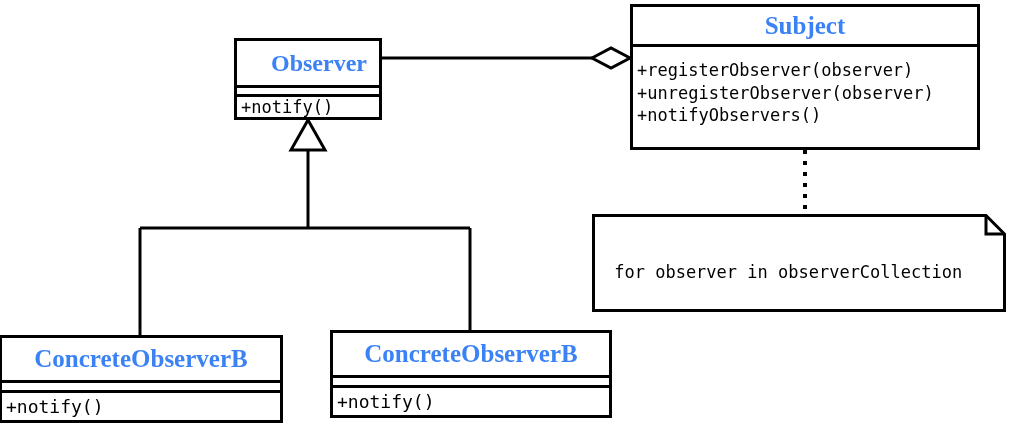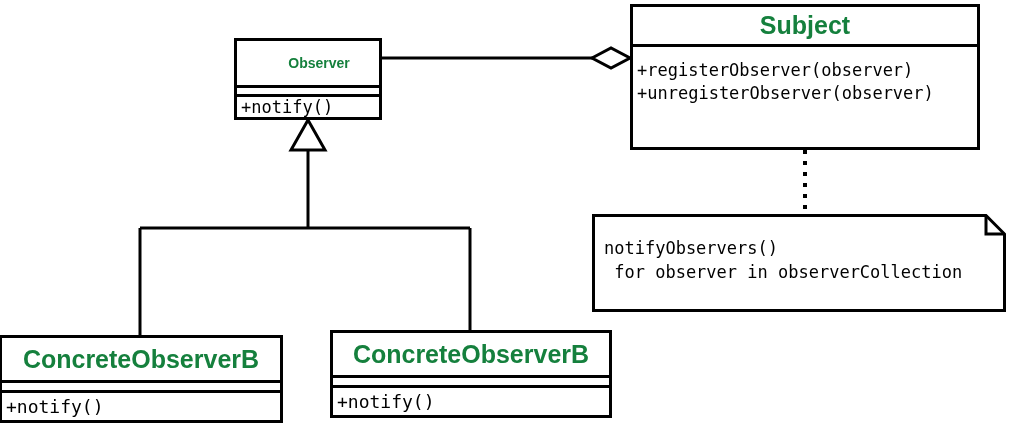--- a/index.html
+++ b/index.html
@@ -29,23 +29,23 @@
     background: #ffffff;
     display: flex;
     flex-direction: column;
     justify-content: center;
   }
   .compartment.divider-top {
     border-top: 3px solid #000000;
   }
   .class-title {
     text-align: center;
-    font-family: Liberation Sans, sans-serif;
+    font-family: Liberation Serif, serif;
     font-weight: bold;
-    color: #15803d;
+    color: #3b82f6;
     white-space: nowrap;
   }
   .member {
     font-family: "DejaVu Sans Mono", monospace;
     color: #000000;
     white-space: pre;
     line-height: 1.33;
   }
   .note-box {
     position: absolute;
@@ -95,44 +95,44 @@
       <line x1="470" y1="228" x2="470" y2="337" stroke="#000000" stroke-width="3"></line>
 
       <polygon points="308,120 291,150 325,150" fill="#ffffff" stroke="#000000" stroke-width="3" stroke-linejoin="miter"></polygon>
     </g>
 
     <line x1="805" y1="150" x2="805" y2="215" stroke="#000000" stroke-width="4" stroke-dasharray="4 7" stroke-linecap="butt"></line>
   </svg>
 
   <div class="uml-box" style="left:234px; top:38px; width:148px; height:82px;">
     <div class="compartment" style="height:44px;">
-      <div class="class-title" style="font-size:14px;padding-left:22px;">Observer</div>
+      <div class="class-title" style="font-size:24px;padding-left:22px;">Observer</div>
     </div>
     <div class="compartment divider-top" style="height:9px;"></div>
     <div class="compartment divider-top" style="height:23px; padding-left:4px; justify-content:center;">
       <div class="member" style="font-size:17px;">+notify()</div>
     </div>
   </div>
 
   <div class="uml-box" style="left:630px; top:4px; width:350px; height:146px;">
     <div class="compartment" style="height:37px;">
       <div class="class-title" style="font-size:25px;">Subject</div>
     </div>
     <div class="compartment divider-top" style="height:75px; padding-left:4px; padding-top:12px; justify-content:flex-start;">
       <div class="member" style="font-size:17px;">+registerObserver(observer)</div>
       <div class="member" style="font-size:17px;">+unregisterObserver(observer)</div>
+      <div class="member" style="font-size:17px;">+notifyObservers()</div>
     </div>
   </div>
 
   <div class="note-box" style="left:592px; top:214px; width:414px; height:98px;">
     <svg class="local" width="414" height="98" viewBox="0 0 414 98">
       <path d="M 1.5 1.5 L 394 1.5 L 412.5 20 L 412.5 96.5 L 1.5 96.5 Z" fill="#ffffff" stroke="#000000" stroke-width="3" stroke-linejoin="miter"></path>
       <path d="M 394 1.5 L 394 20 L 412.5 20" fill="none" stroke="#000000" stroke-width="3" stroke-linejoin="miter"></path>
     </svg>
-    <div class="note-text" style="left:12px; top:22px; font-size:17px;">notifyObservers()</div>
     <div class="note-text" style="left:12px; top:46px; font-size:17px;"> for observer in observerCollection</div>
   </div>
 
   <div class="uml-box" style="left:-1px; top:335px; width:284px; height:88px;">
     <div class="compartment" style="height:42px;">
       <div class="class-title" style="font-size:25px;">ConcreteObserverB</div>
     </div>
     <div class="compartment divider-top" style="height:10px;"></div>
     <div class="compartment divider-top" style="height:30px; padding-left:4px;">
       <div class="member" style="font-size:18px;">+notify()</div>

